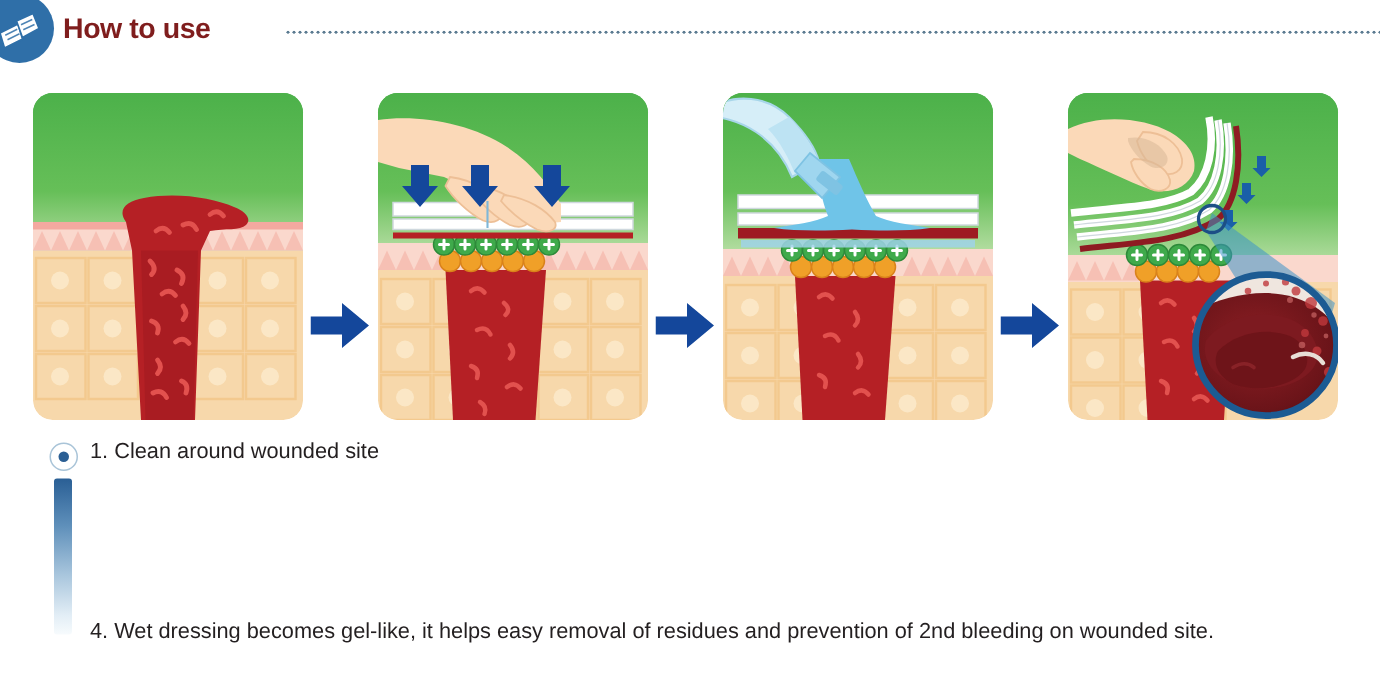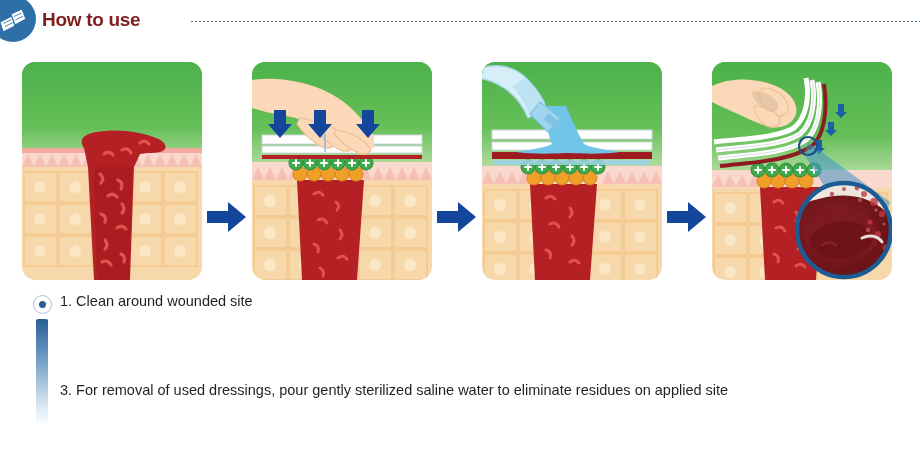--- a/index.html
+++ b/index.html
@@ -624,14 +624,14 @@
       </g>
     </svg>
   </div>
 </div>
 
 <div class="steps">
   <div class="steps-marker"></div>
   <div class="steps-bar"></div>
 
   <div class="step step-1">1. Clean around wounded site</div>
-  <div class="step step-3">3. For removal of used dressings, pour gently sterilized saline water to eliminate residues on applied site</div>
+  <div class="step step-4">4. Wet dressing becomes gel-like, it helps easy removal of residues and prevention of 2nd bleeding on wounded site.</div>
 </div>
 
 </body></html>

